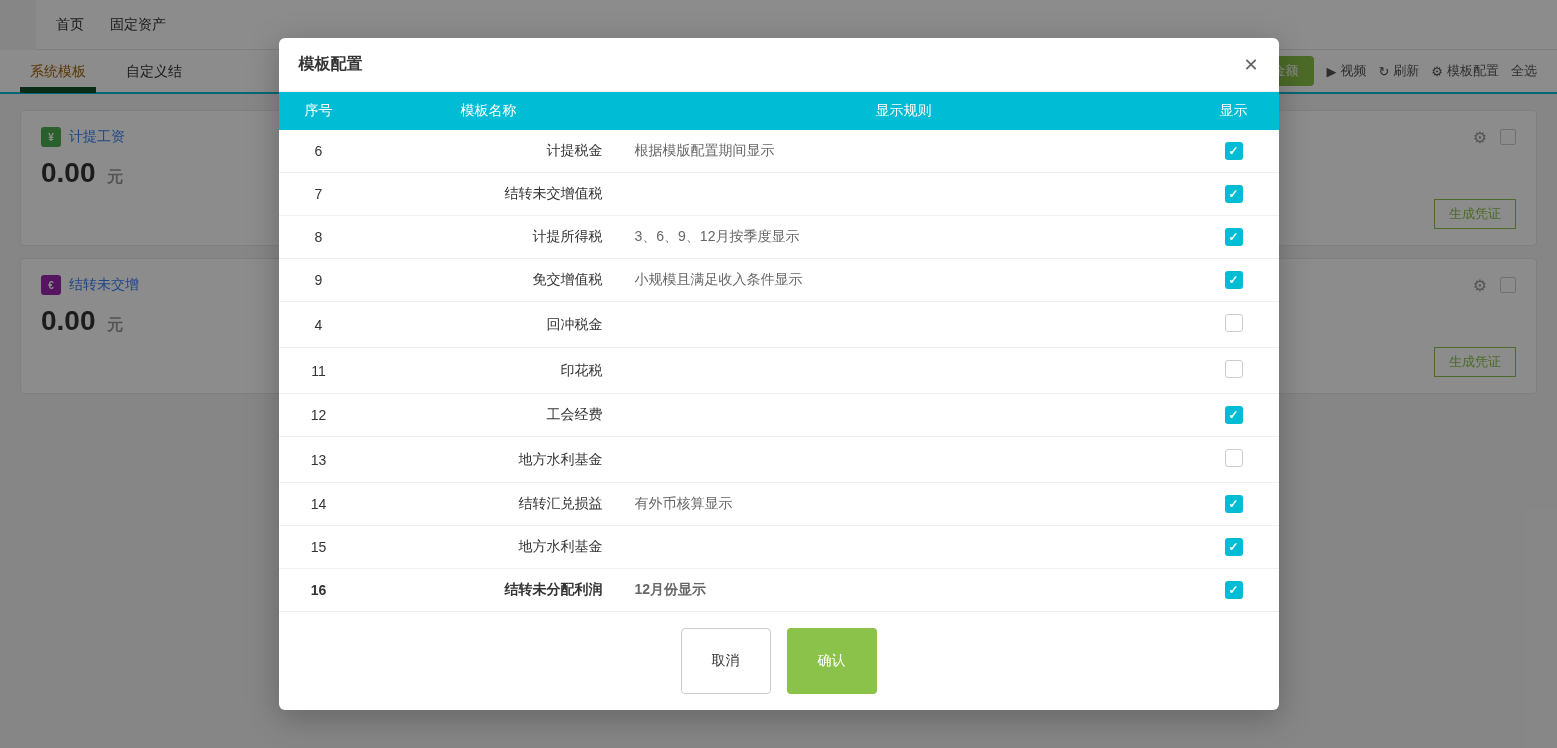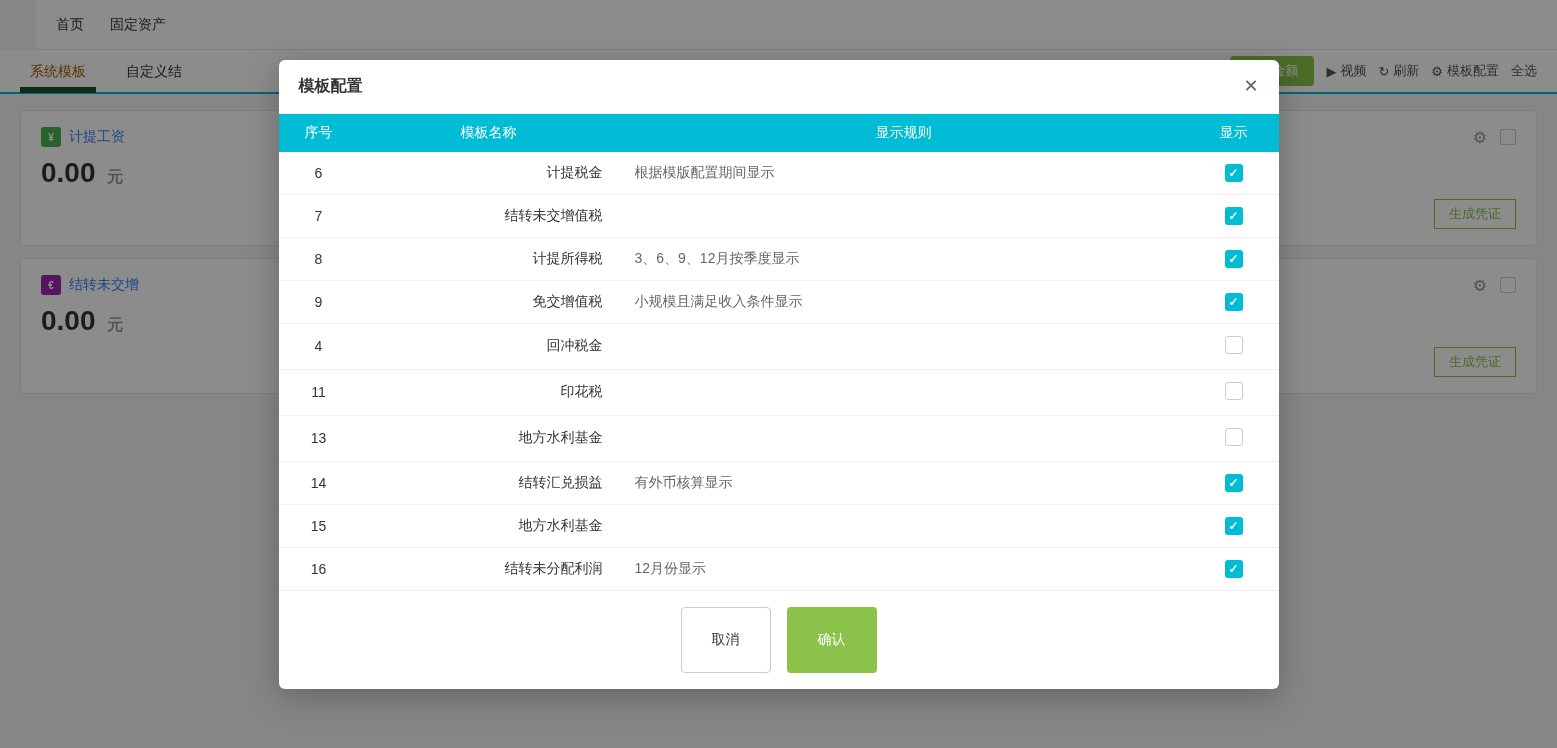--- a/index.html
+++ b/index.html
@@ -196,20 +196,21 @@
       flex: 1;
     }
     .modal-table thead th:last-child {
       width: 90px;
     }
     .modal-table tbody tr {
       border-bottom: 1px solid #f0f0f0;
     }
     .modal-table tbody tr:last-child {
       border-bottom: none;
+      font-weight: bold;
     }
     .modal-table tbody td {
       padding: 12px 16px;
       font-size: 14px;
       color: #333;
       text-align: center;
     }
     .modal-table tbody td:nth-child(2) {
       text-align: right;
     }
@@ -418,20 +419,26 @@
               <td></td>
               <td style="text-align: center;"><span class="cb-unchecked"></span></td>
             </tr>
             <tr>
               <td>11</td>
               <td>印花税</td>
               <td></td>
               <td style="text-align: center;"><span class="cb-unchecked"></span></td>
             </tr>
             <tr>
+              <td>12</td>
+              <td>工会经费</td>
+              <td></td>
+              <td style="text-align: center;"><span class="cb-checked"></span></td>
+            </tr>
+            <tr>
               <td>13</td>
               <td>地方水利基金</td>
               <td></td>
               <td style="text-align: center;"><span class="cb-unchecked"></span></td>
             </tr>
             <tr>
               <td>14</td>
               <td>结转汇兑损益</td>
               <td>有外币核算显示</td>
               <td style="text-align: center;"><span class="cb-checked"></span></td>

